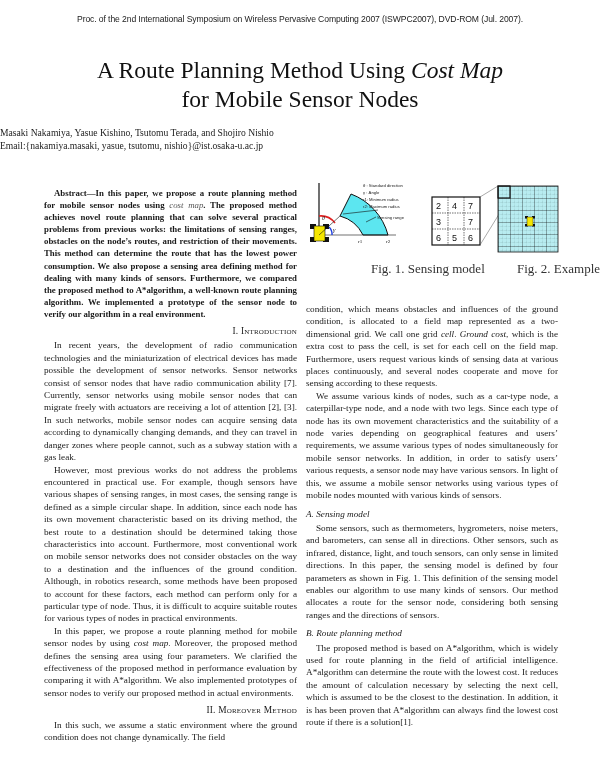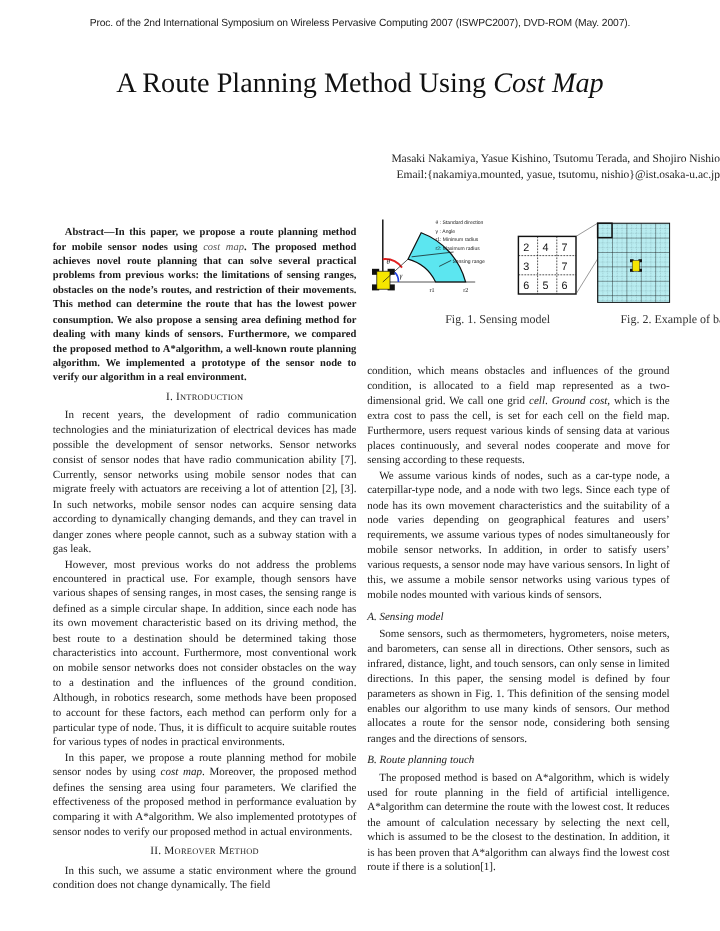--- a/index.html
+++ b/index.html
@@ -3,52 +3,53 @@
 <meta charset="utf-8">
 <style>
   html, body { margin: 0; padding: 0; background: #fff; }
   body { width: 600px; height: 776px; position: relative; overflow: hidden; color: #111;
          font-family: "Liberation Serif", "DejaVu Serif", serif; }
   .header-note { position: absolute; top: 14px; left: 0; width: 600px; text-align: center;
          font-family: "Liberation Sans", "DejaVu Sans", sans-serif; font-size: 8.6px; letter-spacing: -0.1px; color: #222; }
   .title { position: absolute; top: 56px; left: 0; width: 600px; text-align: center;
          font-size: 23.5px; line-height: 29px; color: #111; }
   .title i { font-style: italic; }
-  .authors { position: absolute; top: 127px; left: 0; width: 600px; text-align: right; font-size: 9.6px; line-height: 12.6px; color: #222; }
+  .authors { position: absolute; top: 127px; left: 0; width: 600px; text-align: left; font-size: 9.6px; line-height: 12.6px; color: #222; }
   .col { position: absolute; font-size: 9.2px; line-height: 12.4px; text-align: justify; color: #1a1a1a; }
   .col-left { left: 44px; top: 187px; width: 253px; }
   .col-right { left: 306px; top: 276px; width: 252px; margin-top: 27px; }
   .p { margin: 0; text-indent: 10px; }
   .abstract { font-weight: bold; font-size: 8.8px; line-height: 12.1px; text-indent: 10px; margin: 0; }
   .abstract .abs-label { }
   .abstract .em { font-style: italic; font-weight: normal; color: #555; }
-  .sec { text-align: center; margin: 5px 0 2px 0; font-size: 9.4px; letter-spacing: 0.2px; }
+  .sec { text-align: right; margin: 5px 0 2px 0; font-size: 9.4px; letter-spacing: 0.2px; }
   .sec .sc { font-variant: small-caps; }
   .subsec { font-style: italic; margin: 6px 0 2px 0; text-indent: 0; }
   .it { font-style: italic; }
   .figures { position: absolute; left: 306px; top: 180px; width: 290px; height: 90px; }
   .fig1 { position: absolute; left: 0; top: 0; width: 120px; height: 80px; }
   .fig2 { position: absolute; left: 122px; top: 0; width: 170px; height: 80px; }
-  .caption { position: absolute; font-size: 10px; color: #333; white-space: nowrap; padding-left: 39px; }
+  .caption { position: absolute; font-size: 13px; color: #333; white-space: nowrap; padding-left: 39px; }
   .cap1 { left: 332px; top: 261px; }
   .cap2 { left: 438px; top: 261px; margin-left: 40px; }
   .legend { font-family: "Liberation Sans", "DejaVu Sans", sans-serif; font-size: 4.2px; fill: #222; }
 </style>
 </head>
 <body>
 
-<div class="header-note">Proc. of the 2nd International Symposium on Wireless Pervasive Computing 2007 (ISWPC2007), DVD-ROM (May. 2007).</div>
+<div class="header-note">Proc. of the 2nd International Symposium on Wireless Pervasive Computing 2007 (ISWPC2007), DVD-ROM (Jul. 2007).</div>
 
 <div class="title">
   <div><span>A Route Planning Method Using </span><i>Cost Map</i></div>
+  <div>for Mobile Sensor Nodes</div>
 </div>
 
 <div class="authors">
   <div>Masaki Nakamiya, Yasue Kishino, Tsutomu Terada, and Shojiro Nishio</div>
-  <div>Email:{nakamiya.mounted, yasue, tsutomu, nishio}@ist.osaka-u.ac.jp</div>
+  <div>Email:{nakamiya.masaki, yasue, tsutomu, nishio}@ist.osaka-u.ac.jp</div>
 </div>
 
 <div class="col col-left">
   <p class="abstract"><span class="abs-label">Abstract</span><span>—</span><span>In this paper, we propose a route planning method for mobile sensor nodes using </span><span class="em">cost map</span><span>. The proposed method achieves novel route planning that can solve several practical problems from previous works: the limitations of sensing ranges, obstacles on the node’s routes, and restriction of their movements. This method can determine the route that has the lowest power consumption. We also propose a sensing area defining method for dealing with many kinds of sensors. Furthermore, we compared the proposed method to A*algorithm, a well-known route planning algorithm. We implemented a prototype of the sensor node to verify our algorithm in a real environment.</span></p>
 
   <div class="sec"><span>I. </span><span class="sc">Introduction</span></div>
   <p class="p">In recent years, the development of radio communication technologies and the miniaturization of electrical devices has made possible the development of sensor networks. Sensor networks consist of sensor nodes that have radio communication ability [7]. Currently, sensor networks using mobile sensor nodes that can migrate freely with actuators are receiving a lot of attention [2], [3]. In such networks, mobile sensor nodes can acquire sensing data according to dynamically changing demands, and they can travel in danger zones where people cannot, such as a subway station with a gas leak.</p>
   <p class="p">However, most previous works do not address the problems encountered in practical use. For example, though sensors have various shapes of sensing ranges, in most cases, the sensing range is defined as a simple circular shape. In addition, since each node has its own movement characteristic based on its driving method, the best route to a destination should be determined taking those characteristics into account. Furthermore, most conventional work on mobile sensor networks does not consider obstacles on the way to a destination and the influences of the ground condition. Although, in robotics research, some methods have been proposed to account for these factors, each method can perform only for a particular type of node. Thus, it is difficult to acquire suitable routes for various types of nodes in practical environments.</p>
   <p class="p"><span>In this paper, we propose a route planning method for mobile sensor nodes by using </span><span class="it">cost map</span><span>. Moreover, the proposed method defines the sensing area using four parameters. We clarified the effectiveness of the proposed method in performance evaluation by comparing it with A*algorithm. We also implemented prototypes of sensor nodes to verify our proposed method in actual environments.</span></p>
 
@@ -132,15 +133,15 @@
 <div class="caption cap1">Fig. 1.   Sensing model</div>
 <div class="caption cap2">Fig. 2.   Example of base cost</div>
 
 <div class="col col-right">
   <p class="p" style="text-indent:0"><span>condition, which means obstacles and influences of the ground condition, is allocated to a field map represented as a two-dimensional grid. We call one grid </span><span class="it">cell</span><span>. </span><span class="it">Ground cost</span><span>, which is the extra cost to pass the cell, is set for each cell on the field map. Furthermore, users request various kinds of sensing data at various places continuously, and several nodes cooperate and move for sensing according to these requests.</span></p>
   <p class="p">We assume various kinds of nodes, such as a car-type node, a caterpillar-type node, and a node with two legs. Since each type of node has its own movement characteristics and the suitability of a node varies depending on geographical features and users’ requirements, we assume various types of nodes simultaneously for mobile sensor networks. In addition, in order to satisfy users’ various requests, a sensor node may have various sensors. In light of this, we assume a mobile sensor networks using various types of mobile nodes mounted with various kinds of sensors.</p>
 
   <div class="subsec">A. Sensing model</div>
   <p class="p">Some sensors, such as thermometers, hygrometers, noise meters, and barometers, can sense all in directions. Other sensors, such as infrared, distance, light, and touch sensors, can only sense in limited directions. In this paper, the sensing model is defined by four parameters as shown in Fig. 1. This definition of the sensing model enables our algorithm to use many kinds of sensors. Our method allocates a route for the sensor node, considering both sensing ranges and the directions of sensors.</p>
 
-  <div class="subsec">B. Route planning touch</div>
+  <div class="subsec">B. Route planning method</div>
   <p class="p">The proposed method is based on A*algorithm, which is widely used for route planning in the field of artificial intelligence. A*algorithm can determine the route with the lowest cost. It reduces the amount of calculation necessary by selecting the next cell, which is assumed to be the closest to the destination. In addition, it is has been proven that A*algorithm can always find the lowest cost route if there is a solution[1].</p>
 </div>
 
 </body></html>

